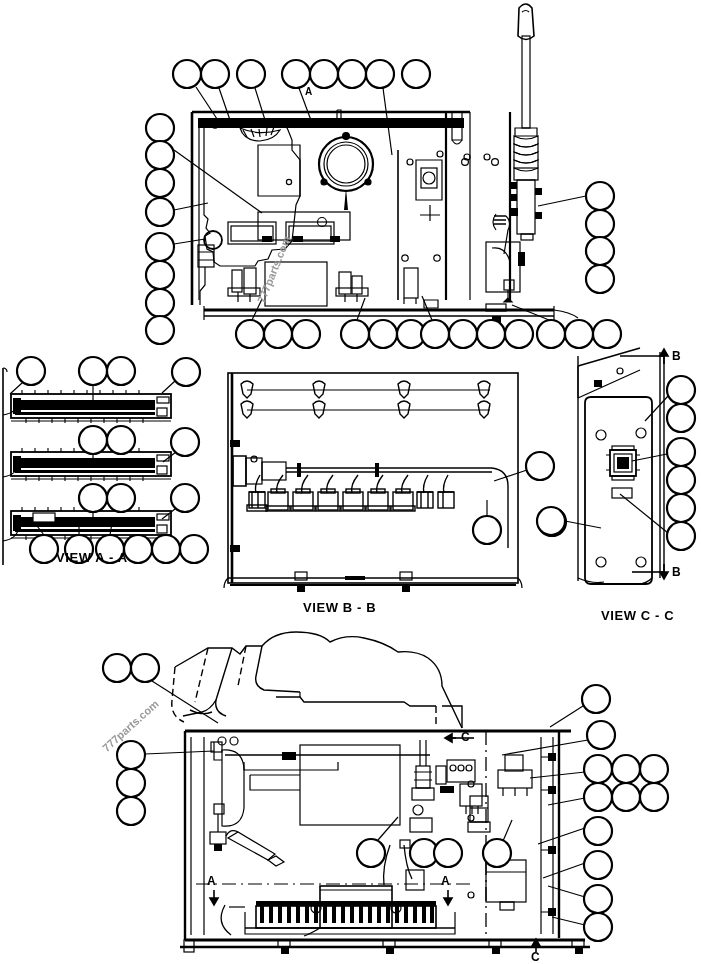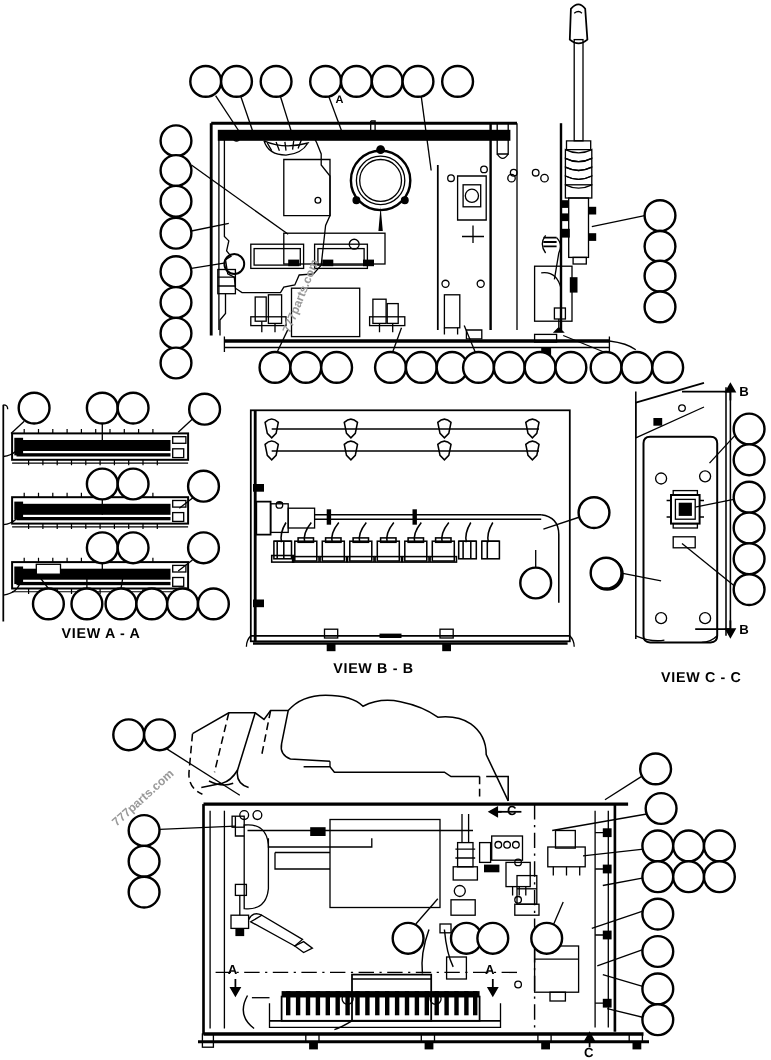--- a/index.html
+++ b/index.html
@@ -589,21 +589,21 @@
         <circle cx="598" cy="797" r="14" fill="#fff" stroke="#000" stroke-width="2.2"></circle>
         <circle cx="626" cy="797" r="14" fill="#fff" stroke="#000" stroke-width="2.2"></circle>
         <circle cx="654" cy="797" r="14" fill="#fff" stroke="#000" stroke-width="2.2"></circle>
         <circle cx="598" cy="831" r="14" fill="#fff" stroke="#000" stroke-width="2.2"></circle>
         <circle cx="598" cy="865" r="14" fill="#fff" stroke="#000" stroke-width="2.2"></circle>
         <circle cx="598" cy="899" r="14" fill="#fff" stroke="#000" stroke-width="2.2"></circle>
         <circle cx="598" cy="927" r="14" fill="#fff" stroke="#000" stroke-width="2.2"></circle>
       </g>
 </svg>
 
-<div class="vlabel" style="left:56px;top:568px;">VIEW A - A</div>
+<div class="vlabel" style="left:56px;top:550px;">VIEW A - A</div>
 <div class="vlabel" style="left:303px;top:600px;text-align:center;">VIEW B - B</div>
 <div class="vlabel" style="left:601px;top:608px;">VIEW C - C</div>
 
 <div class="seclet" style="left:672px;top:349px;">B</div>
 <div class="seclet" style="left:672px;top:565px;">B</div>
 <div class="seclet" style="left:461px;top:730px;">C</div>
 <div class="seclet" style="left:531px;top:950px;">C</div>
 <div class="seclet" style="left:207px;top:874px;">A</div>
 <div class="seclet" style="left:441px;top:874px;">A</div>
 <div class="seclet" style="left:305px;top:86px;font-size:10px;">A</div>

